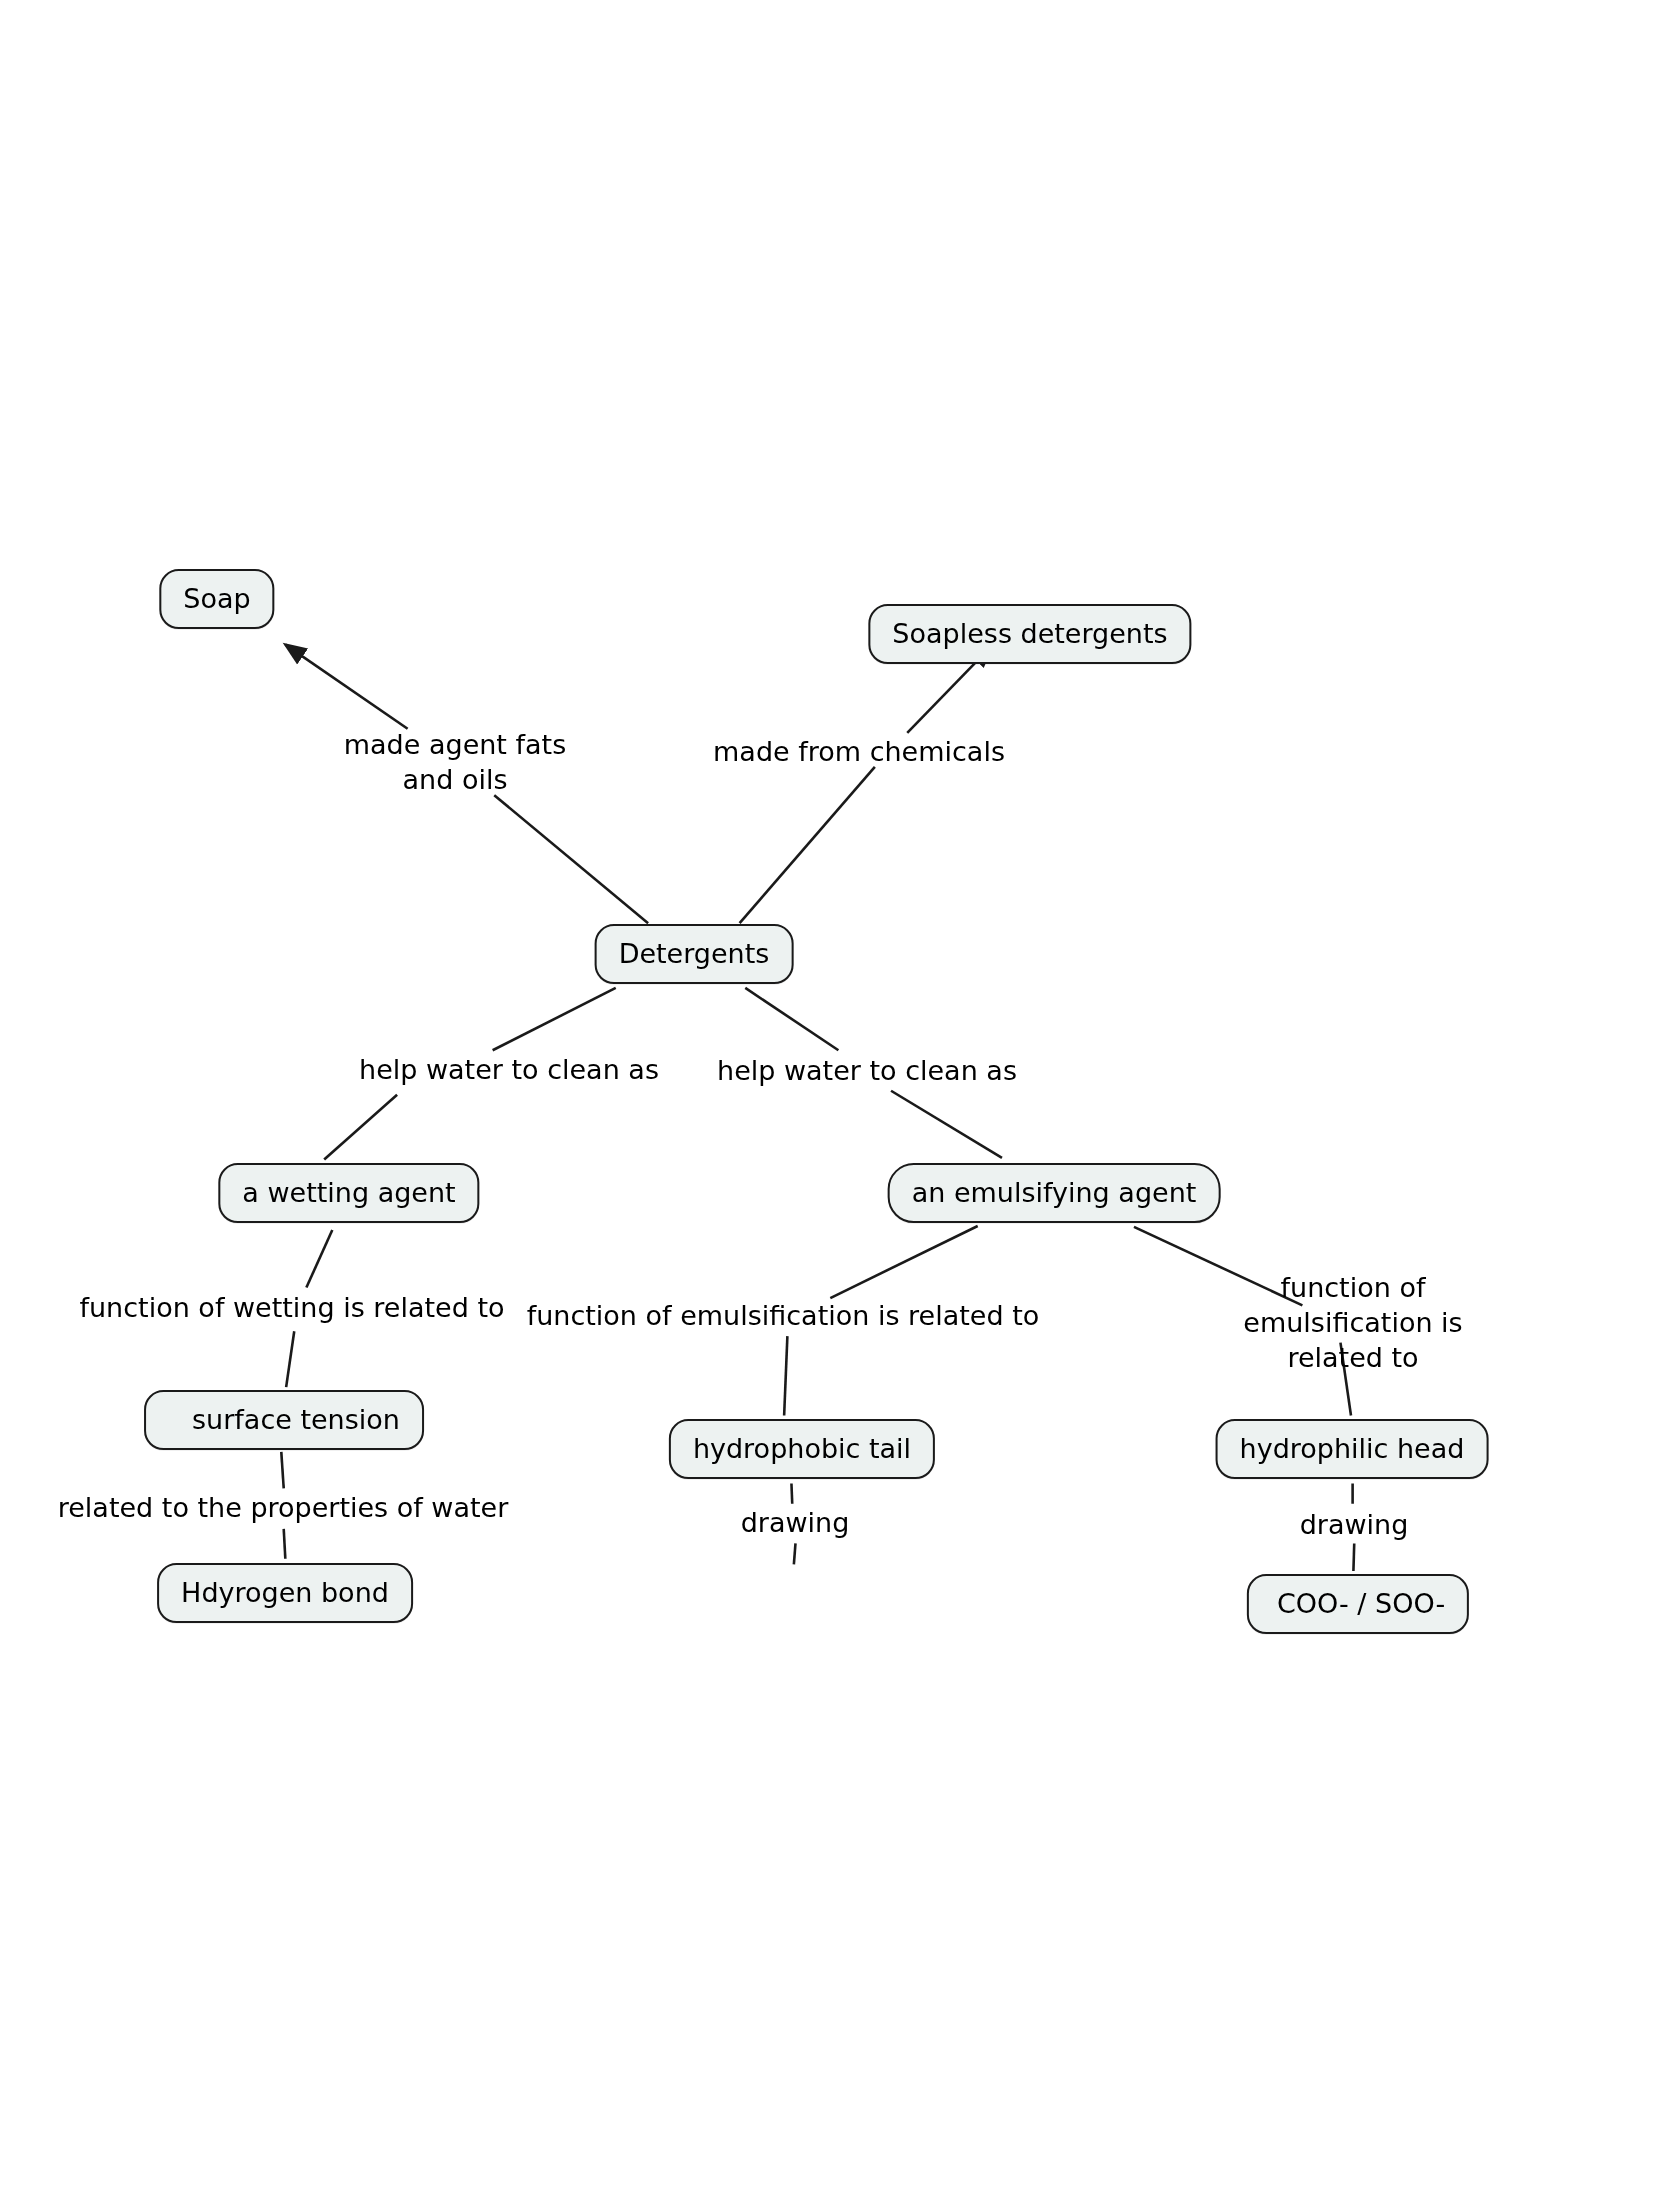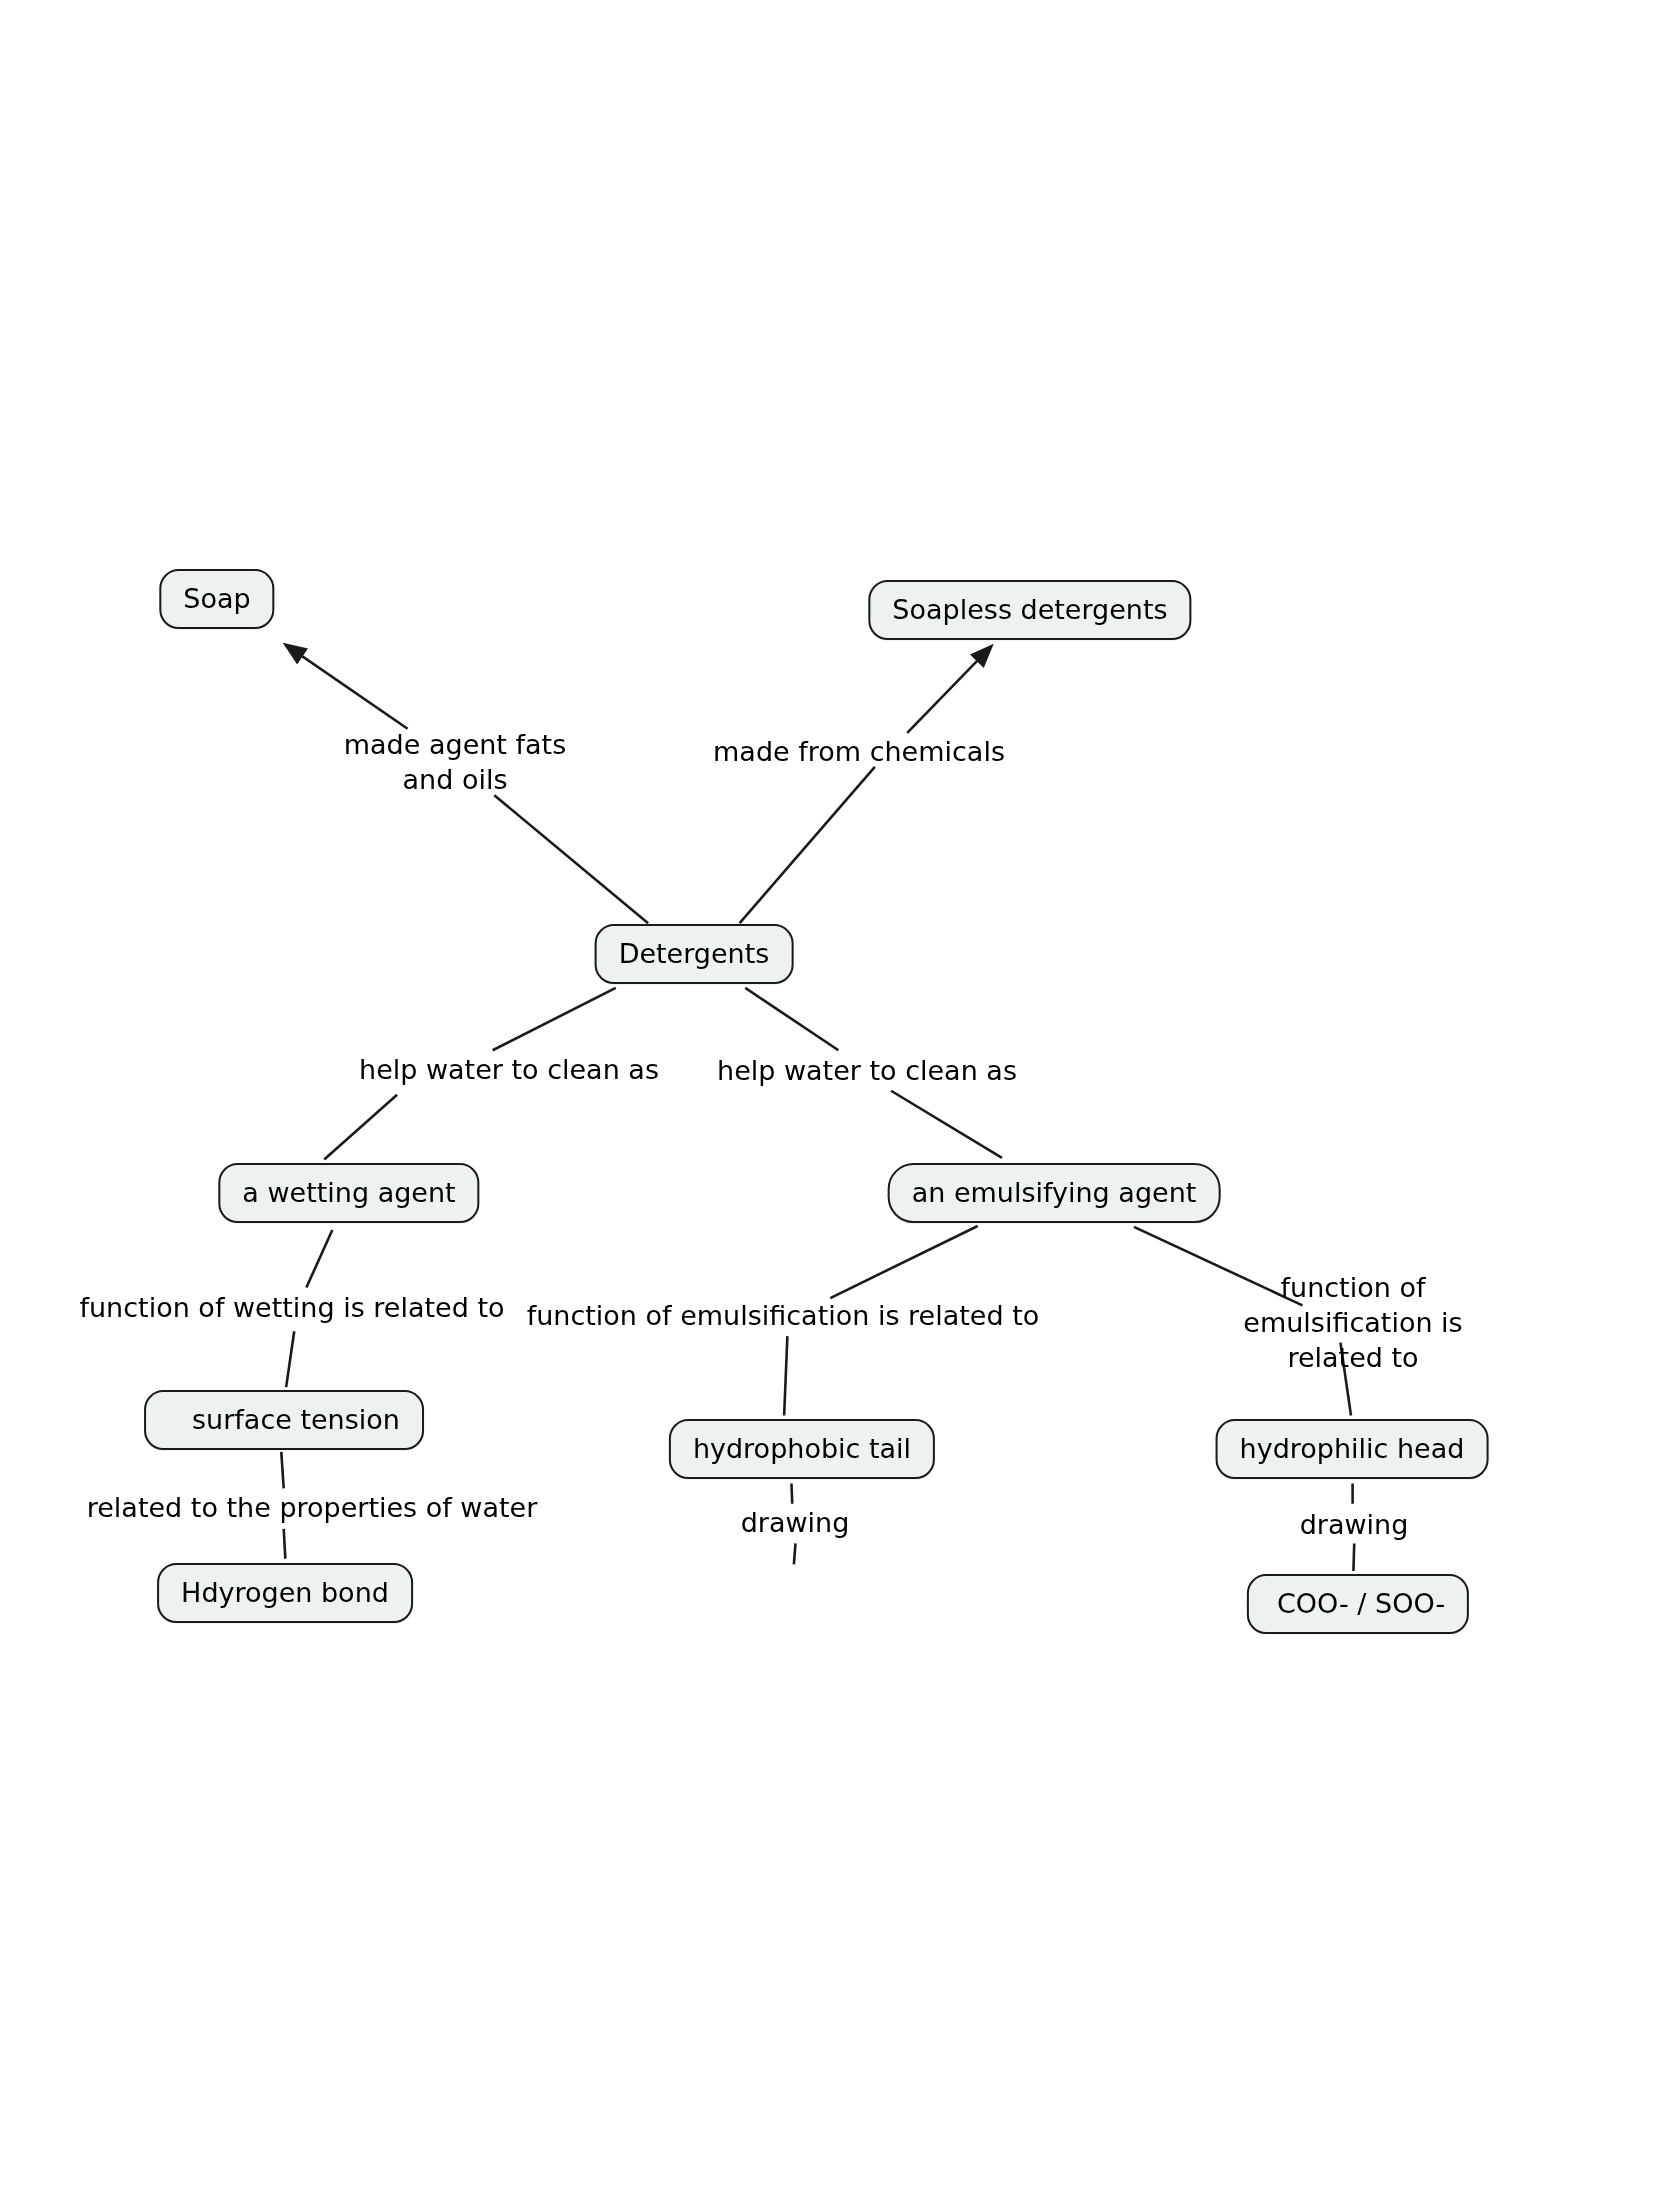--- a/index.html
+++ b/index.html
@@ -88,36 +88,36 @@
     <line x1="1655" y1="1658" x2="1668" y2="1748"></line>
 
     <line x1="977" y1="1832" x2="978" y2="1857"></line>
     <line x1="982" y1="1906" x2="980" y2="1932"></line>
 
     <line x1="1670" y1="1832" x2="1670" y2="1857"></line>
     <line x1="1672" y1="1906" x2="1671" y2="1940"></line>
   </svg>
 
   <div class="node" style="left:217px;  top:599px;">Soap</div>
-  <div class="node" style="left:1030px; top:610px;text-align:right;">Soapless detergents</div>
+  <div class="node" style="left:1030px; top:634px;text-align:right;">Soapless detergents</div>
   <div class="node" style="left:694px;  top:954px;">Detergents</div>
   <div class="node" style="left:349px;  top:1193px;">a wetting agent</div>
   <div class="node" style="left:1054px; top:1193px;border-radius:26px;">an emulsifying agent</div>
   <div class="node" style="left:284px;  top:1420px;padding-left:46px;">surface tension</div>
   <div class="node" style="left:285px;  top:1593px;">Hdyrogen bond</div>
   <div class="node" style="left:802px;  top:1449px;">hydrophobic tail</div>
   <div class="node" style="left:1352px; top:1449px;">hydrophilic head</div>
   <div class="node" style="left:1358px; top:1604px;padding-left:28px;">COO- / SOO-</div>
 
   <div class="elabel" style="left:455px;  top:762px;">made agent fats
 and oils</div>
   <div class="elabel" style="left:847px; top:752px;margin-left:12px;">made from chemicals</div>
   <div class="elabel" style="left:509px;  top:1070px;">help water to clean as</div>
   <div class="elabel" style="left:867px; top:1071px;">help water to clean as</div>
   <div class="elabel" style="left:292px;  top:1308px;">function of wetting is related to</div>
   <div class="elabel" style="left:783px;  top:1316px;">function of emulsification is related to</div>
   <div class="elabel" style="left:1353px; top:1323px;">function of emulsification is related to</div>
-  <div class="elabel" style="left:283px;  top:1508px;margin-left:29px;">related to the properties of water</div>
+  <div class="elabel" style="left:283px;  top:1508px;">related to the properties of water</div>
   <div class="elabel" style="left:795px;  top:1523px;">drawing</div>
   <div class="elabel" style="left:1354px; top:1525px;">drawing</div>
 
 </div>
 
 
 </body></html>

